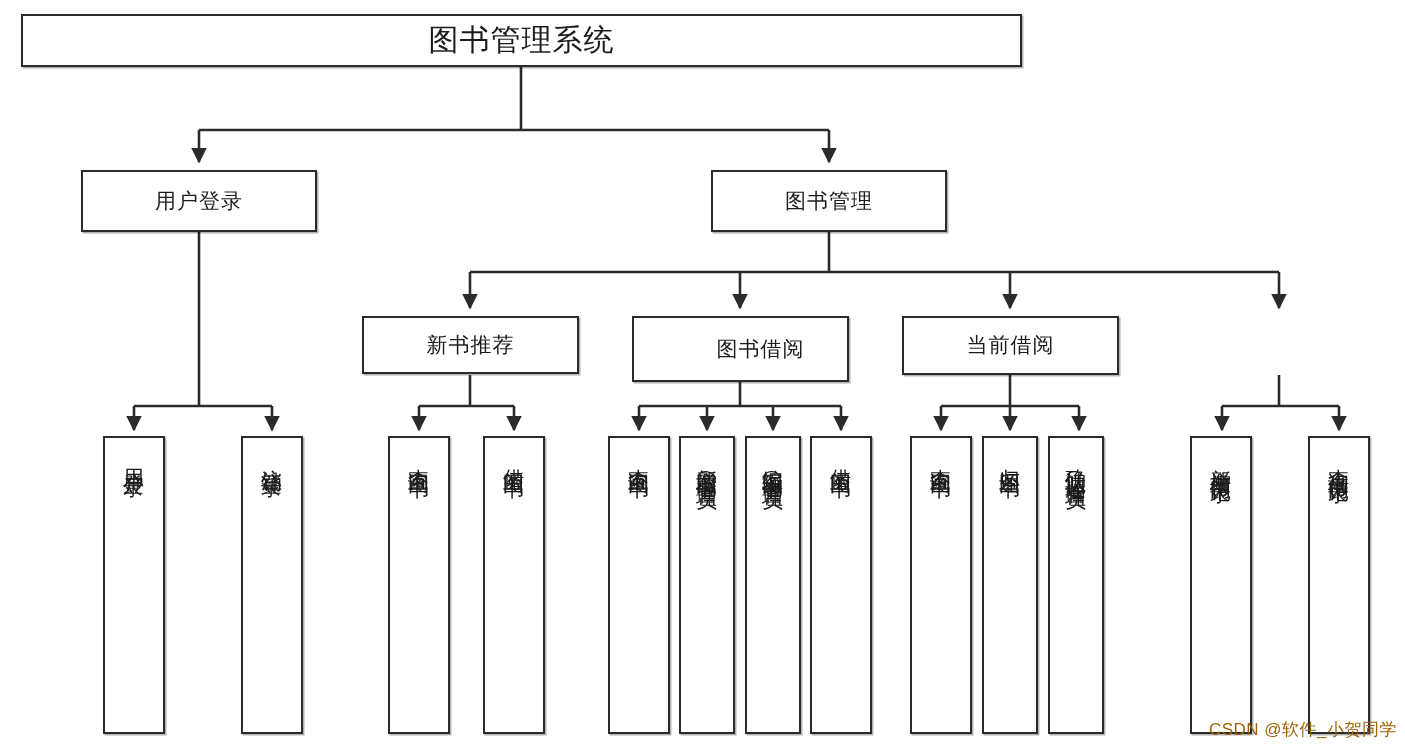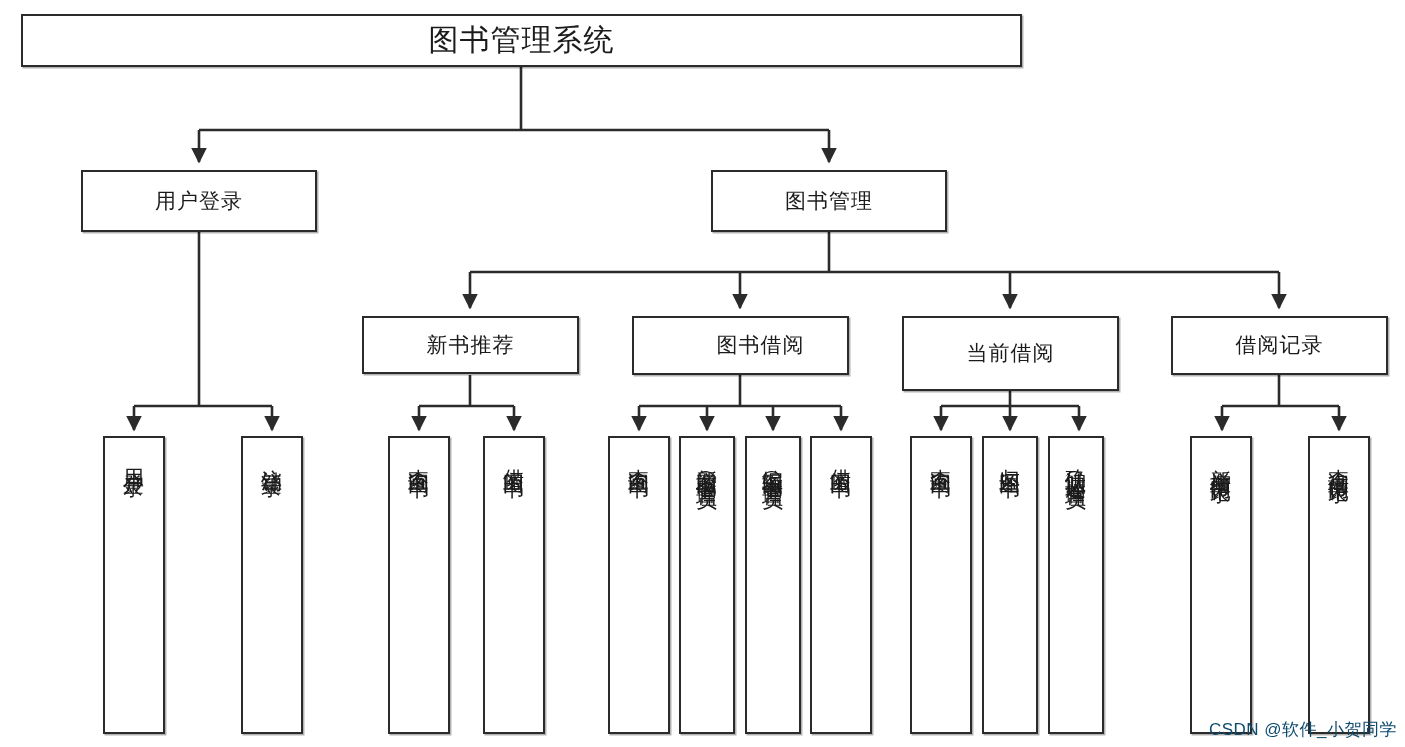--- a/index.html
+++ b/index.html
@@ -51,21 +51,21 @@
     font-size:21px;
     letter-spacing:3px;
     line-height:1.1;
     white-space:nowrap;
   }
   #watermark{
     position:absolute;
     right:8px;
     bottom:6px;
     font-size:17px;
-    color:#0c4a6e;
+    color:#a16207;
     letter-spacing:0.5px;
     user-select:none;
   }
 </style>
 </head>
 <body>
 
 <div id="canvas">
 
   <svg id="connectors" viewBox="0 0 1405 747">
@@ -125,28 +125,25 @@
   <div class="node" style="left:81px; top:170px; width:236px; height:62px;">
     <span class="label">用户登录</span>
   </div>
   <div class="node" style="left:711px; top:170px; width:236px; height:62px;text-align:center;">
     <span class="label">图书管理</span>
   </div>
 
   <div class="node" style="left:362px; top:316px; width:217px; height:58px;">
     <span class="label">新书推荐</span>
   </div>
-  <div class="node" style="left:632px; top:316px; width:217px; height:59px;padding-left:40px;">
+  <div class="node" style="left:632px; top:316px; width:217px; height:66px;padding-left:40px;">
     <span class="label">图书借阅</span>
   </div>
-  <div class="node" style="left:902px; top:316px; width:217px; height:75px;">
+  <div class="node" style="left:902px; top:316px; width:217px; height:59px;">
     <span class="label">当前借阅</span>
-  </div>
-  <div class="node" style="left:1171px; top:316px; width:217px; height:59px;">
-    <span class="label">借阅记录</span>
   </div>
 
   <div class="node vert" style="left:103px; top:436px; width:62px; height:298px;">
     <span class="label">用户登录</span>
   </div>
   <div class="node vert" style="left:241px; top:436px; width:62px; height:298px;">
     <span class="label">注销登录</span>
   </div>
 
   <div class="node vert" style="left:388px; top:436px; width:62px; height:298px;">

